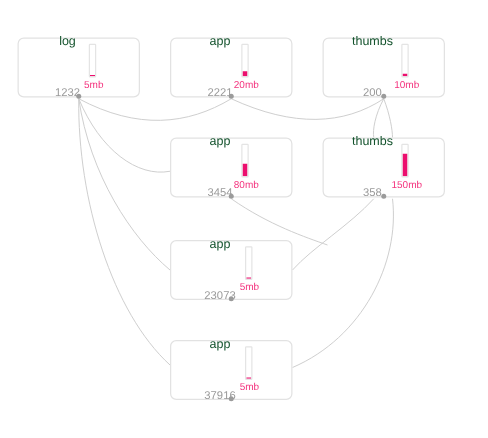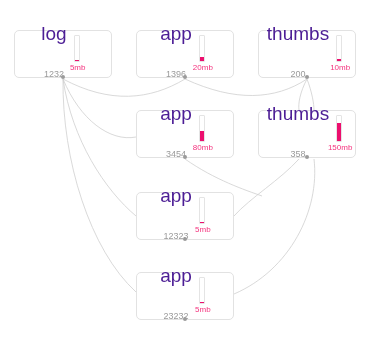--- a/index.html
+++ b/index.html
@@ -45,22 +45,22 @@
     display: flex;
     align-items: center;
     justify-content: center;
   }
   .node-text {
     text-align: center;
     margin-right: 4px;
     margin-top: -2px;
   }
   .node-title {
-    font-size: 19px;
-    color: #4c1d95;
+    font-size: 10px;
+    color: #14532d;
     line-height: 15px;
     white-space: nowrap;
   }
   .node-count {
     font-size: 9px;
     color: #9a9a9a;
     line-height: 11px;
     white-space: nowrap;
     margin-top: 28px;
   }
@@ -141,21 +141,21 @@
             </div>
             <div class="gauge-label">5mb</div>
           </div>
         </div>
         <div class="port" style="background: rgb(155, 155, 155);"></div>
       </div>
       <div class="node" style="left: 136px; top: 30px; width: 98px; height: 48px;">
         <div class="node-body">
           <div class="node-text">
             <div class="node-title">app</div>
-            <div class="node-count">1396</div>
+            <div class="node-count">2221</div>
           </div>
           <div class="gauge-wrap">
             <div class="gauge-tube">
               <div class="gauge-fill" style="height: 13%; background: rgb(236, 15, 110);"></div>
             </div>
             <div class="gauge-label">20mb</div>
           </div>
         </div>
         <div class="port" style="background: rgb(155, 155, 155);"></div>
       </div>
@@ -201,36 +201,36 @@
             </div>
             <div class="gauge-label">150mb</div>
           </div>
         </div>
         <div class="port" style="background: rgb(155, 155, 155);"></div>
       </div>
       <div class="node" style="left: 136px; top: 192px; width: 98px; height: 48px;">
         <div class="node-body">
           <div class="node-text">
             <div class="node-title">app</div>
-            <div class="node-count">12323</div>
+            <div class="node-count">23073</div>
           </div>
           <div class="gauge-wrap">
             <div class="gauge-tube">
               <div class="gauge-fill" style="height: 3%; background: rgb(236, 15, 110);"></div>
             </div>
             <div class="gauge-label">5mb</div>
           </div>
         </div>
         <div class="port" style="background: rgb(155, 155, 155);"></div>
       </div>
       <div class="node" style="left: 136px; top: 272px; width: 98px; height: 48px;">
         <div class="node-body">
           <div class="node-text">
             <div class="node-title">app</div>
-            <div class="node-count">23232</div>
+            <div class="node-count">37916</div>
           </div>
           <div class="gauge-wrap">
             <div class="gauge-tube">
               <div class="gauge-fill" style="height: 3%; background: rgb(236, 15, 110);"></div>
             </div>
             <div class="gauge-label">5mb</div>
           </div>
         </div>
         <div class="port" style="background: rgb(155, 155, 155);"></div>
       </div>

